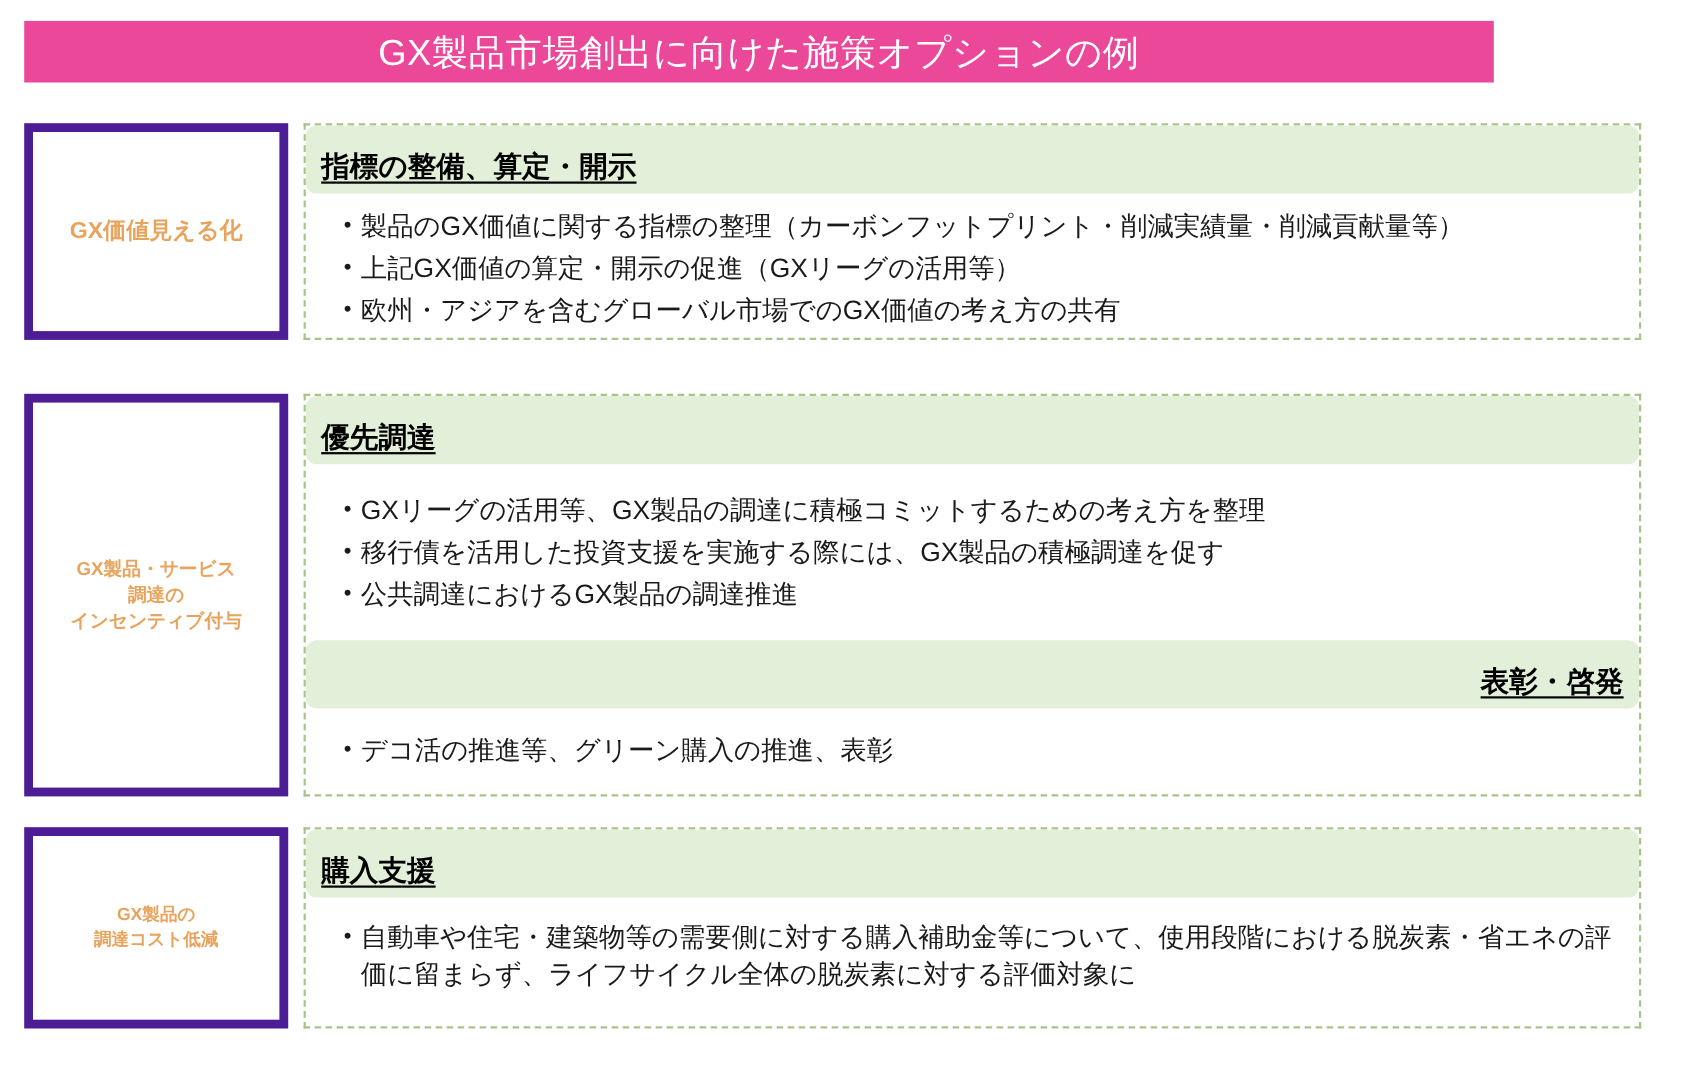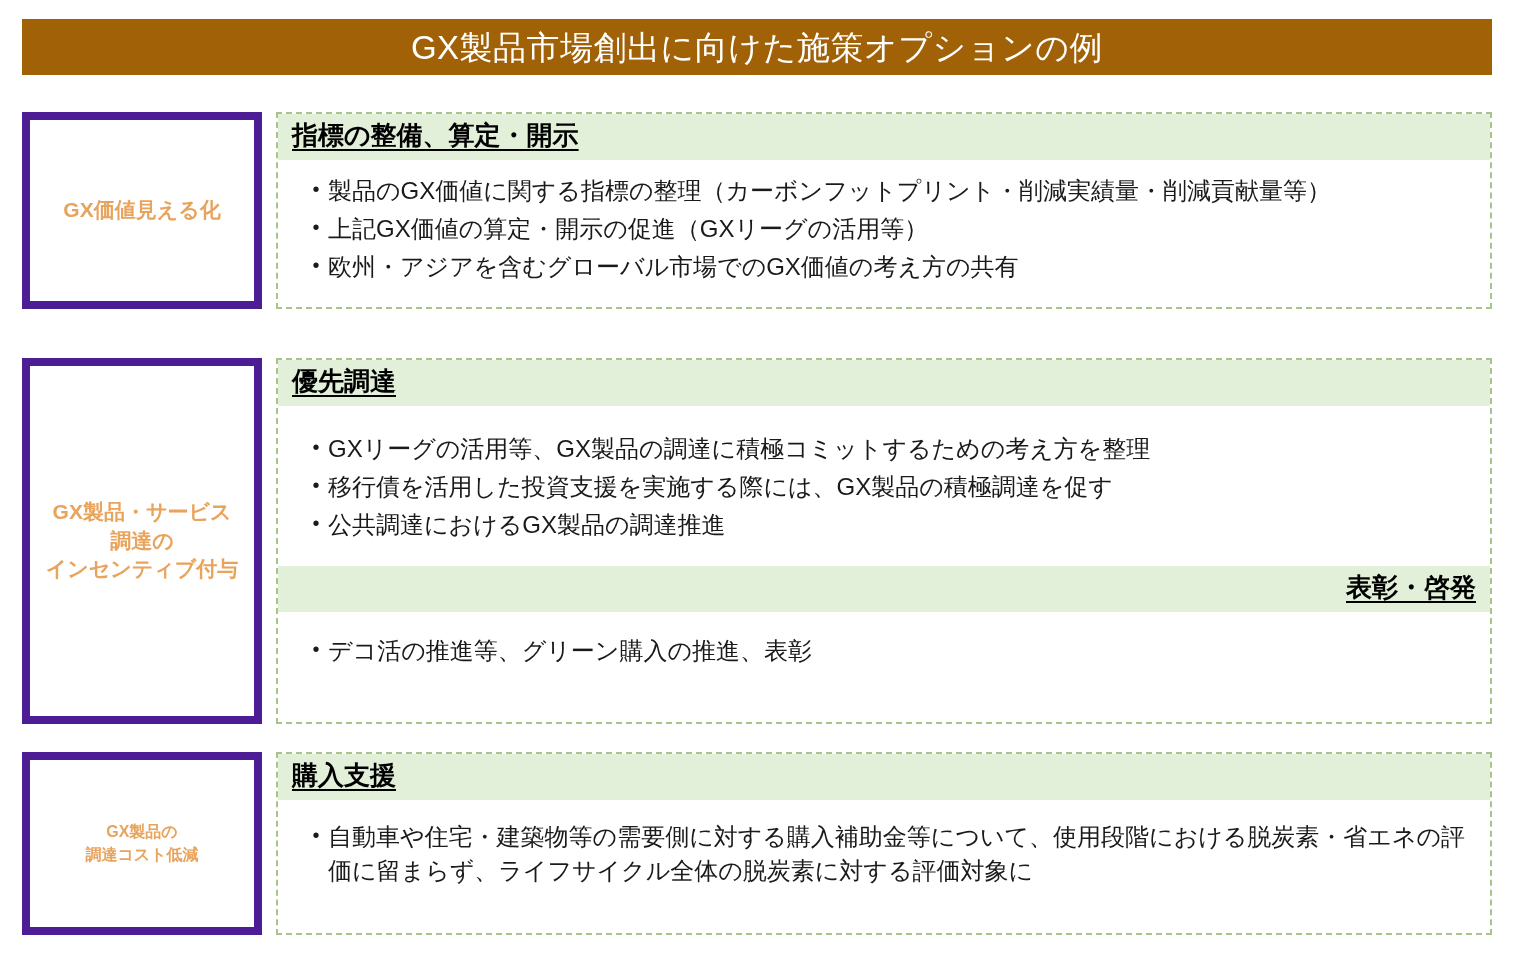--- a/index.html
+++ b/index.html
@@ -22,23 +22,23 @@
     width: 1536px;
     height: 971px;
     background: #ffffff;
   }
 
   
   .title-bar {
     position: absolute;
     left: 22px;
     top: 19px;
-    width: 1470px;
+    width: 1336px;
     height: 56px;
-    background: #a16207;
+    background: #ec4899;
     display: flex;
     align-items: center;
     justify-content: center;
     box-sizing: border-box;
   }
   .title-bar .title-text {
     color: #ffffff;
     font-size: 33px;
     font-weight: 400;
     letter-spacing: 0.5px;
@@ -71,39 +71,40 @@
     text-align: center;
   }
   .cat-label {
     color: #E8A35C;
     font-weight: bold;
     font-size: 21px;
     line-height: 1.38;
     padding: 0 6px;
     white-space: pre-line;
   }
-  #row-2 .cat-label { font-size: 21px; }
+  #row-2 .cat-label { font-size: 17px; }
   #row-3 .cat-label { font-size: 16px; }
 
   
   .panel {
     flex: 1 1 auto;
     margin-left: 14px;
     border: 2px dashed #A9C48A;
     background: #ffffff;
     box-sizing: border-box;
     display: flex;
     flex-direction: column;
     overflow: hidden;
   }
 
   .band {
     background: #E2EFD9;
-    padding: 6px 14px 9px 14px;
-    box-sizing: border-box;
+    padding: 22px 14px 9px 14px;
+    box-sizing: border-box;
+    border-radius: 10px;
   }
   .band-text {
     font-size: 26px;
     font-weight: bold;
     color: #000000;
     text-decoration: underline;
     text-underline-offset: 5px;
     line-height: 1.18;
     display: inline-block;
   }

